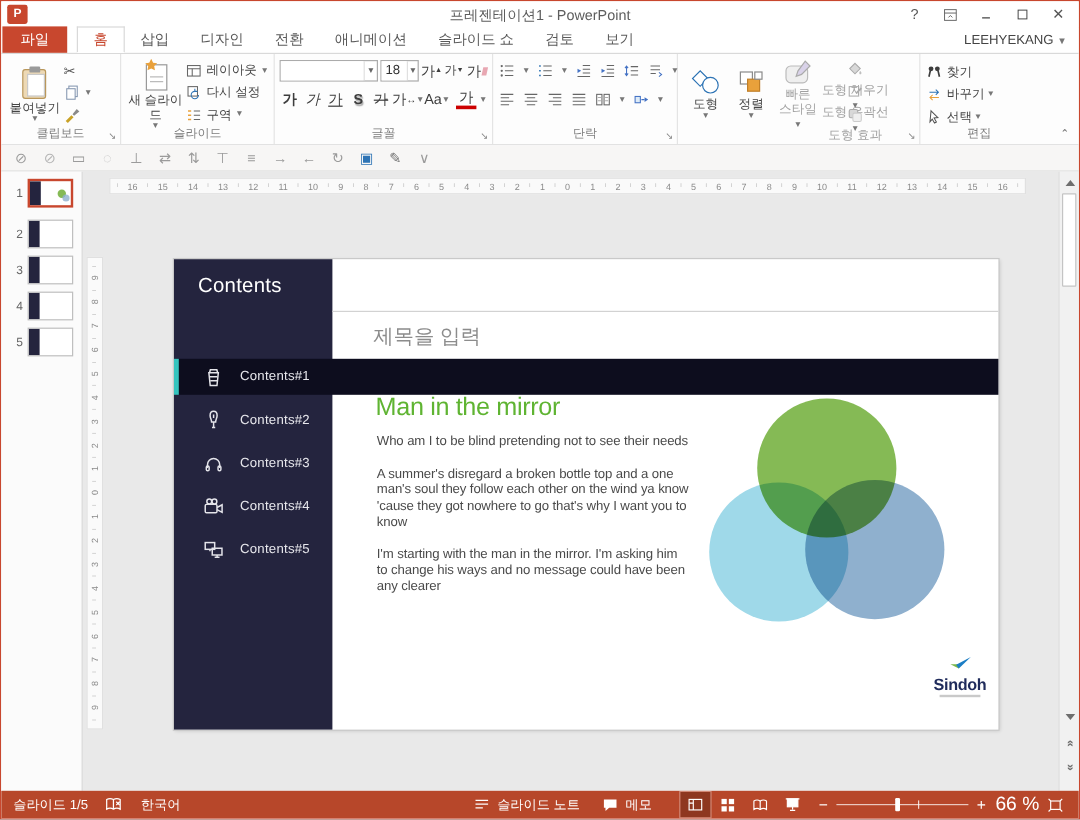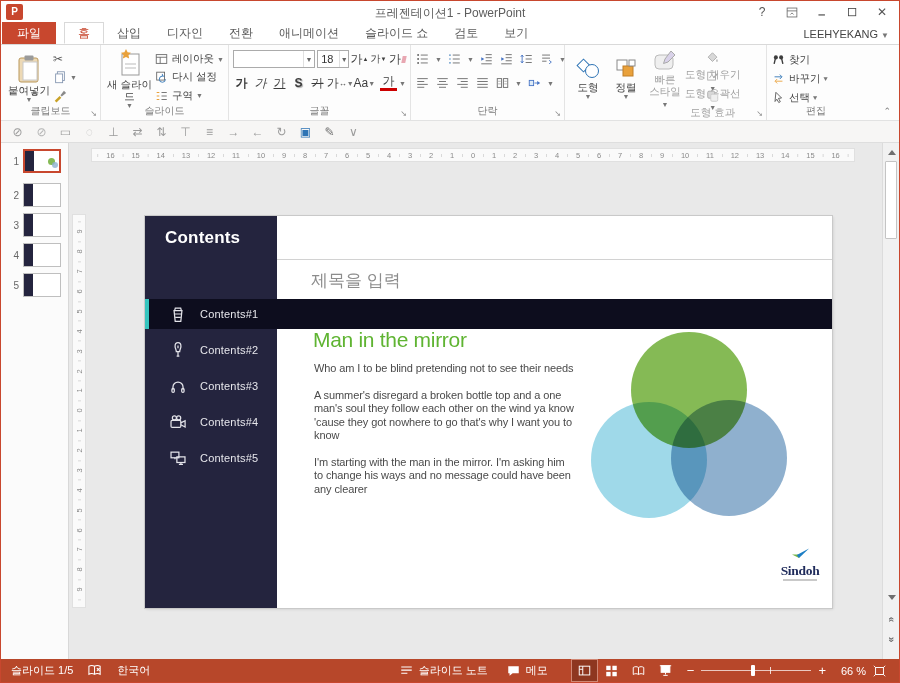--- a/index.html
+++ b/index.html
@@ -69,35 +69,35 @@
   .hruler .tick { color:#c0c0c0; font-size:6px; }
   .vruler { position:absolute; left:71px; top:71px; width:14px; height:394px; background:#fafafa; border:1px solid #e0e0e0;
             display:flex; flex-direction:column; align-items:center; justify-content:space-between; padding:4px 0; font-size:7.5px; color:#8a8a8a; }
   .vruler span { transform:rotate(-90deg); display:block; }
   .vruler .tick { color:#c0c0c0; font-size:6px; }
 
   
   .slide { position:absolute; left:144px; top:73px; width:687px; height:392px; background:#fff;
            box-shadow:0 0 0 1px #c9c9c9, 1px 1px 3px rgba(0,0,0,.15); }
   .s-sidebar { position:absolute; left:0; top:0; bottom:0; width:132px; background:var(--sidebar-navy); }
-  .s-brand { position:absolute; left:20px; top:12px; color:#fff; font-size:17px; font-weight:bold; letter-spacing:.2px; }
+  .s-brand { position:absolute; left:20px; top:12px; color:#fff; font-size:17px; font-weight:normal; letter-spacing:.2px; }
   .s-menu { position:absolute; left:0; top:83px; right:0; }
   .s-item { position:relative; height:30px; margin-bottom:6px; display:flex; align-items:center; padding-left:24px; gap:13px; }
   .s-item .lbl { font-size:11px; color:#e7e7ec; letter-spacing:.2px; }
   .s-item.active { background:var(--menu-active); }
   .s-item.active::before { content:""; position:absolute; left:0; top:0; bottom:0; width:4px; background:var(--teal-accent); }
   .s-titlebox { position:absolute; left:132px; right:0; top:0; height:44px; border-bottom:1px solid #d2d2d2; }
   .s-title { position:absolute; left:34px; top:11px; font-size:17px; color:#8c8c8c;margin-top:42px; }
   .s-heading { position:absolute; left:168px; top:112px; font-size:21px; color:var(--heading-green); font-weight:500; letter-spacing:-.3px; }
   .s-paras { position:absolute; left:169px; top:146px; width:260px; }
   .s-paras p { font-size:11px; line-height:13.5px; color:#4a4a4a; margin-bottom:13px; letter-spacing:-.1px; }
   .venn { position:absolute; left:0; top:0; }
   .vc { position:absolute; width:116px; height:116px; border-radius:50%; mix-blend-mode:multiply; }
   .logo { position:absolute; left:629px; top:330px; width:52px; text-align:center; }
-  .logo .ltxt { font-size:13.5px; font-weight:bold; color:var(--logo-navy); letter-spacing:-.3px; line-height:13px;font-family:Liberation Serif, serif; }
+  .logo .ltxt { font-size:13.5px; font-weight:bold; color:var(--logo-navy); letter-spacing:-.3px; line-height:13px; }
   .logo .ltag { height:2px; width:34px; margin:2px auto 0; background:#c9c9c9; }
 
   
   .vsb { position:absolute; right:0; top:0; bottom:0; width:17px; background:#f1f1f1; border-left:1px solid #dcdcdc; }
   .sbtn { position:absolute; left:1px; width:15px; height:15px; display:flex; align-items:center; justify-content:center; }
   .tri-up { width:0; height:0; border-left:4px solid transparent; border-right:4px solid transparent; border-bottom:5px solid #6e6e6e; }
   .tri-dn { width:0; height:0; border-left:4px solid transparent; border-right:4px solid transparent; border-top:5px solid #6e6e6e; }
   .sthumb { position:absolute; left:2px; top:18px; width:12px; height:78px; background:#fff; border:1px solid #c4c4c4; border-radius:1px; }
   .dbl { color:#6e6e6e; font-size:10px; transform:rotate(90deg); font-weight:bold; }
 
@@ -108,21 +108,21 @@
   .st-right { margin-left:auto; display:flex; align-items:center; gap:0; padding-right:6px; }
   .st-item { display:flex; align-items:center; gap:5px; padding:0 9px; height:23px; }
   .viewbtn { width:25px; height:21px; display:flex; align-items:center; justify-content:center; margin:0 1px; }
   .viewbtn.active { background:rgba(0,0,0,.22); outline:1px solid rgba(255,255,255,.35); }
   .zoomwrap { display:flex; align-items:center; gap:7px; padding:0 8px; }
   .zminus,.zplus { font-size:13px; line-height:10px; }
   .ztrack { position:relative; width:110px; height:11px; }
   .ztrack .line { position:absolute; left:0; right:0; top:5px; height:1px; background:rgba(255,255,255,.7); }
   .ztrack .ctick { position:absolute; left:62%; top:2px; width:1px; height:7px; background:rgba(255,255,255,.8); }
   .ztrack .handle { position:absolute; left:45%; top:0; width:4px; height:11px; background:#fff; border-radius:1px; }
-  .zpct { font-size:11px; min-width:32px; text-align:right; }
+  .zpct { font-size:16px; min-width:32px; text-align:right; }
 </style>
 </head>
 <body>
 
 <div class="win">
 
   <div class="titlebar">
     <div class="appicon">P</div>
     <div class="wtitle">프레젠테이션1 - PowerPoint</div>
     <div class="wctrls">

